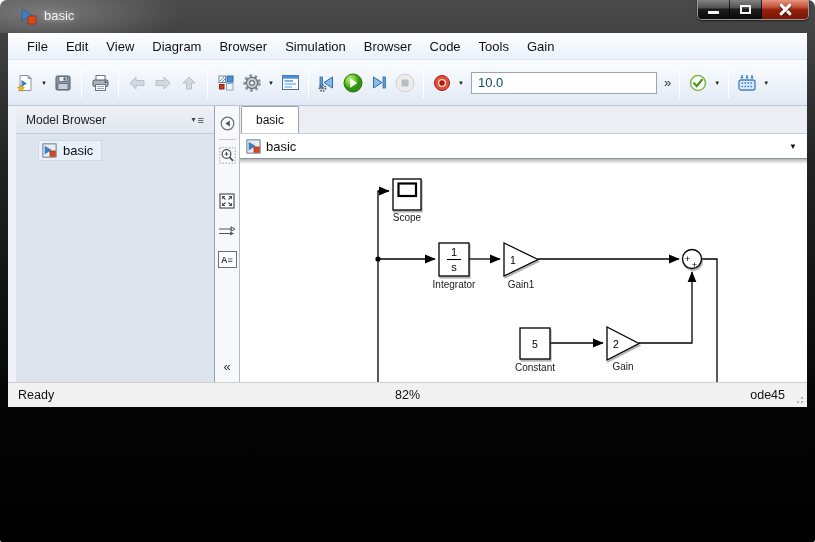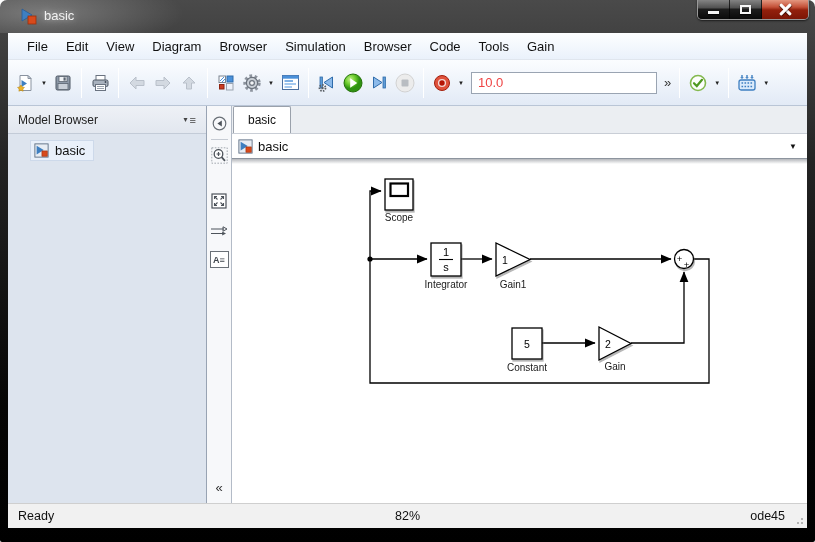--- a/index.html
+++ b/index.html
@@ -24,41 +24,41 @@
     border-right:1px solid rgba(0,0,0,.7); position:relative; cursor:pointer; }
   .win-btn.close { width:46px; border-right:none;
     background:linear-gradient(180deg,#e8a18a 0%,#c45138 40%,#93200c 55%,#7c1606 100%); }
   .glyph-min { width:11px; height:3px; background:#f5f5f5; margin-top:7px; box-shadow:0 1px 1px rgba(0,0,0,.8); }
   .glyph-max { width:11px; height:9px; border:2px solid #f5f5f5; box-shadow:0 1px 1px rgba(0,0,0,.8); }
   .glyph-close { position:relative; width:13px; height:13px; }
   .glyph-close::before,.glyph-close::after { content:""; position:absolute; left:-1px; top:5px;
     width:15px; height:3px; background:#fdfdfd; border-radius:1px; box-shadow:0 1px 1px rgba(0,0,0,.5); }
   .glyph-close::before { transform:rotate(45deg); } .glyph-close::after { transform:rotate(-45deg); }
   
-  .client { position:absolute; left:8px; top:33px; width:799px; height:495px;
+  .client { position:absolute; left:8px; top:33px; width:799px; height:374px;
     background:#eef2f8; display:flex; flex-direction:column; }
   
   .menubar { height:27px; background:linear-gradient(180deg,#fdfeff,#eaf1fb);
     display:flex; align-items:center; padding-left:10px; font-size:13px; color:#111;
     border-bottom:1px solid #e0e6ee; flex:0 0 27px; }
   .menu-item { padding:3px 9px; cursor:default; }
   
   .toolbar { height:46px; flex:0 0 46px; background:linear-gradient(180deg,#fbfdff,#e2eaf6);
     border-bottom:1px solid #b9c5d6; display:flex; align-items:center; padding:0 4px; }
   .tbtn { width:26px; height:26px; display:flex; align-items:center; justify-content:center;
     border:1px solid transparent; border-radius:3px; cursor:pointer; }
   .tbtn.disabled { cursor:default; }
   .dd { width:12px; height:26px; display:flex; align-items:center; justify-content:center;
     font-size:6px; color:#222; cursor:pointer; }
   .tsep { width:1px; height:30px; background:#c2cbd8; border-right:1px solid #fff; margin:0 5px; }
   .sim-time { width:186px; height:22px; border:1px solid #9aa4b2; background:#fff;
-    font-family:"Liberation Sans",sans-serif; font-size:13px; padding:8px 6px; color:#ef4444; margin:0 4px; }
+    font-family:"Liberation Sans",sans-serif; font-size:13px; padding:8px 6px; color:#0c4a6e; margin:0 4px; }
   .overflow { font-size:13px; color:#333; padding:0 3px; cursor:pointer; }
   
-  .main { flex:1; display:flex; min-height:0; }
+  .main { flex:1; display:flex; min-height:0;padding-left:8px; }
   
   .sidepanel { width:199px; flex:0 0 199px; background:#dde4ee; border-right:1px solid #98a3b3;
     display:flex; flex-direction:column; }
   .panel-header { height:28px; flex:0 0 28px; background:linear-gradient(180deg,#eef1f6,#e2e7ef);
     border-bottom:1px solid #c3cbd7; display:flex; align-items:center; padding:0 10px;
     font-size:12px; color:#222; }
   .panel-menu { margin-left:auto; display:flex; align-items:center; gap:2px; color:#444;
     cursor:pointer; font-size:11px; }
   .panel-menu .arr { font-size:8px; }
   .tree { padding:6px 0 0 22px; }

